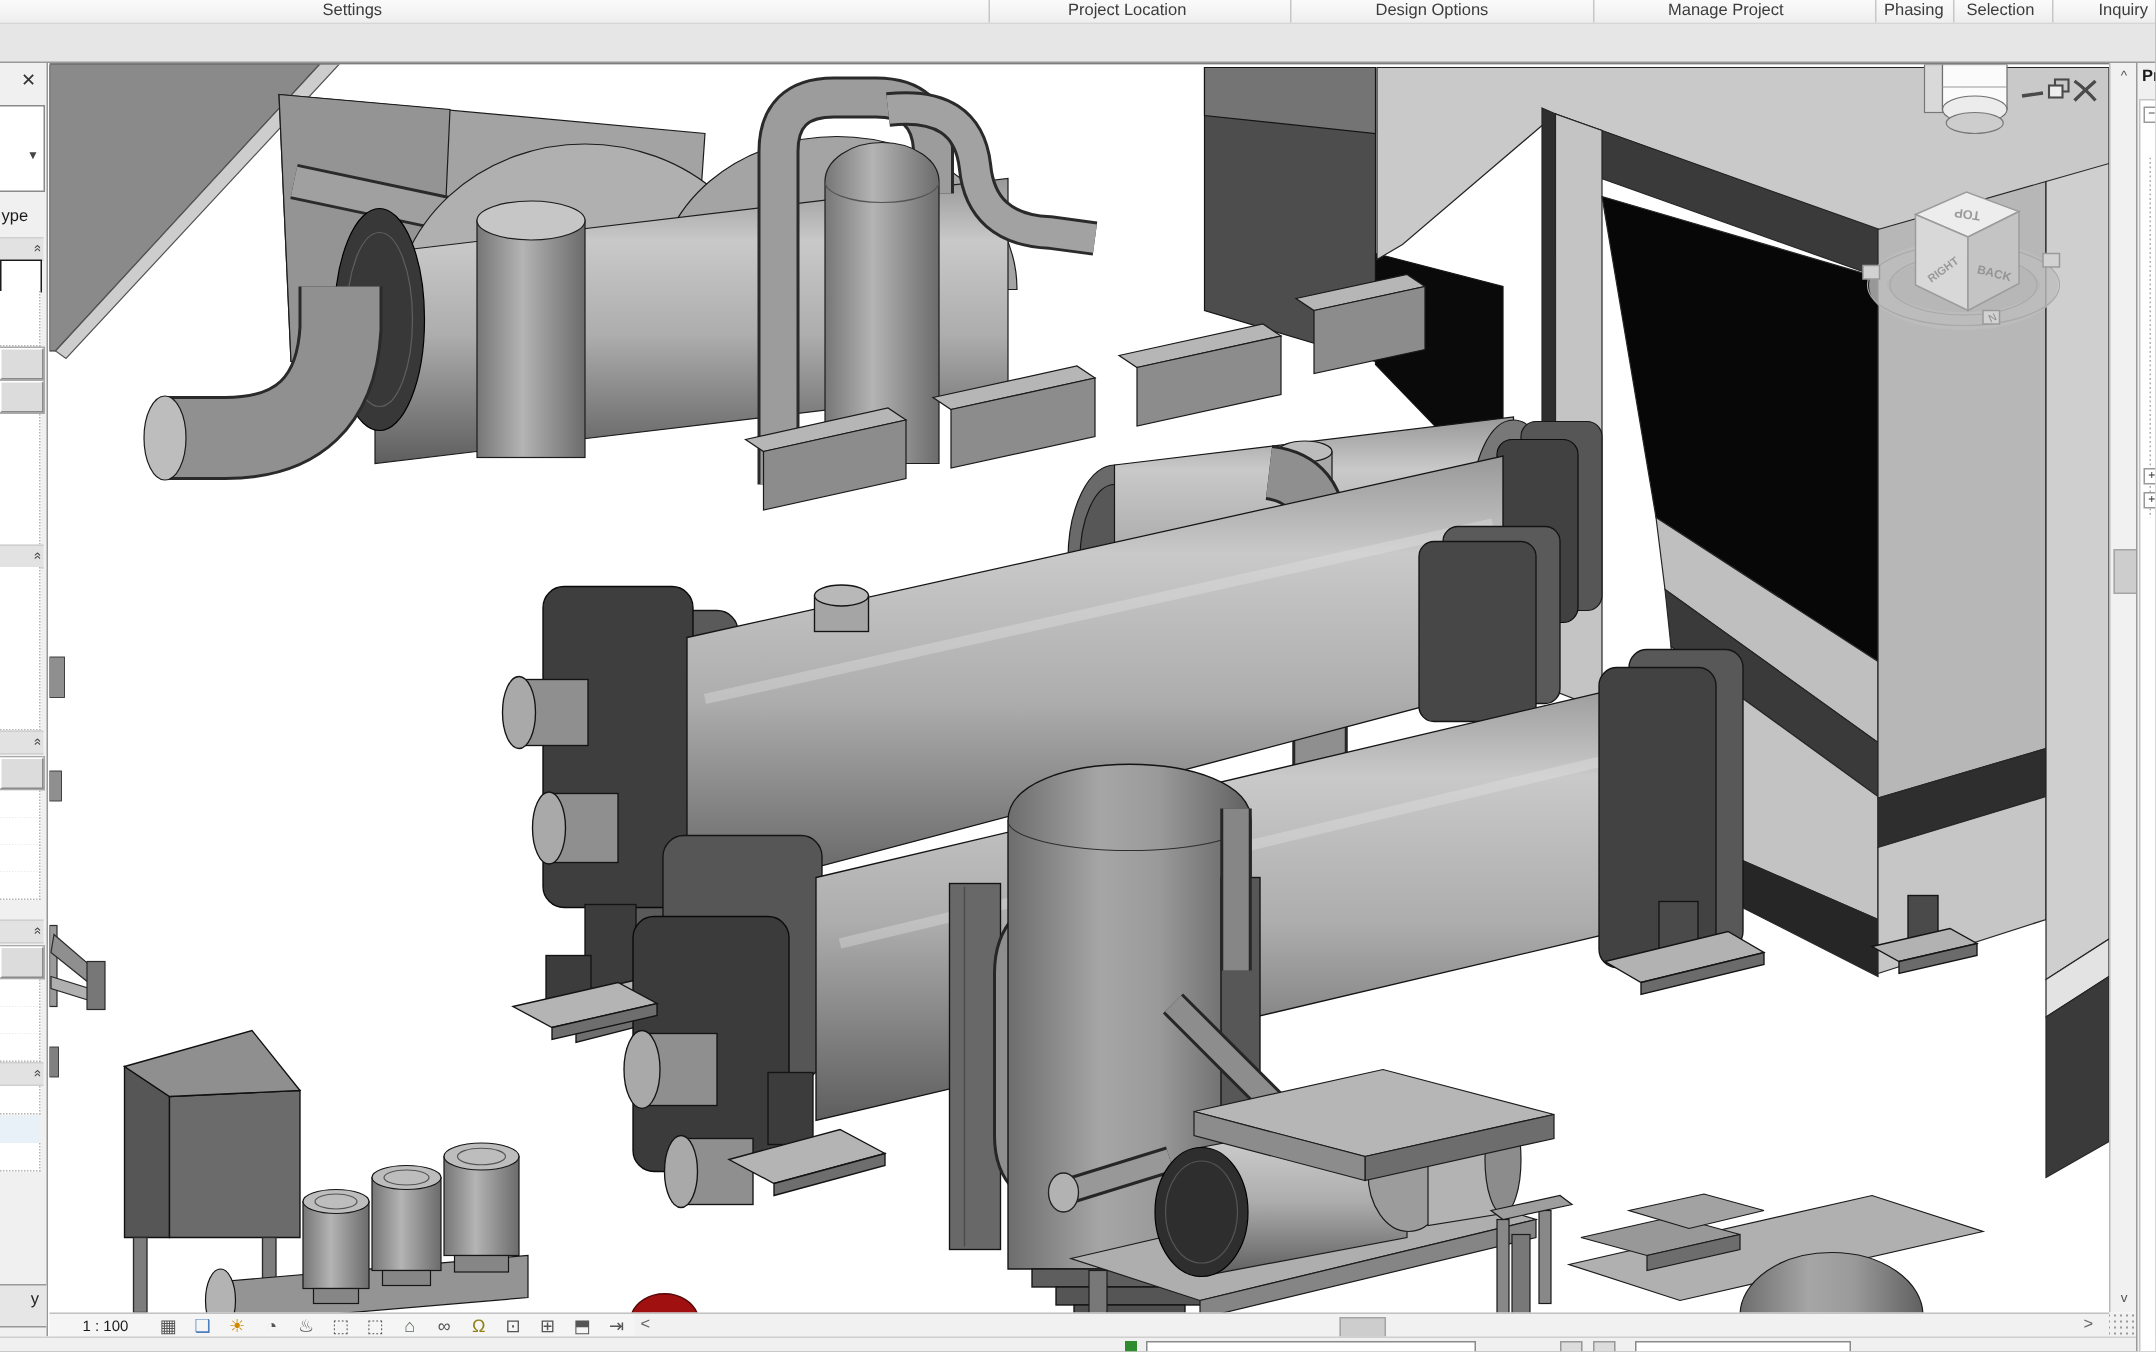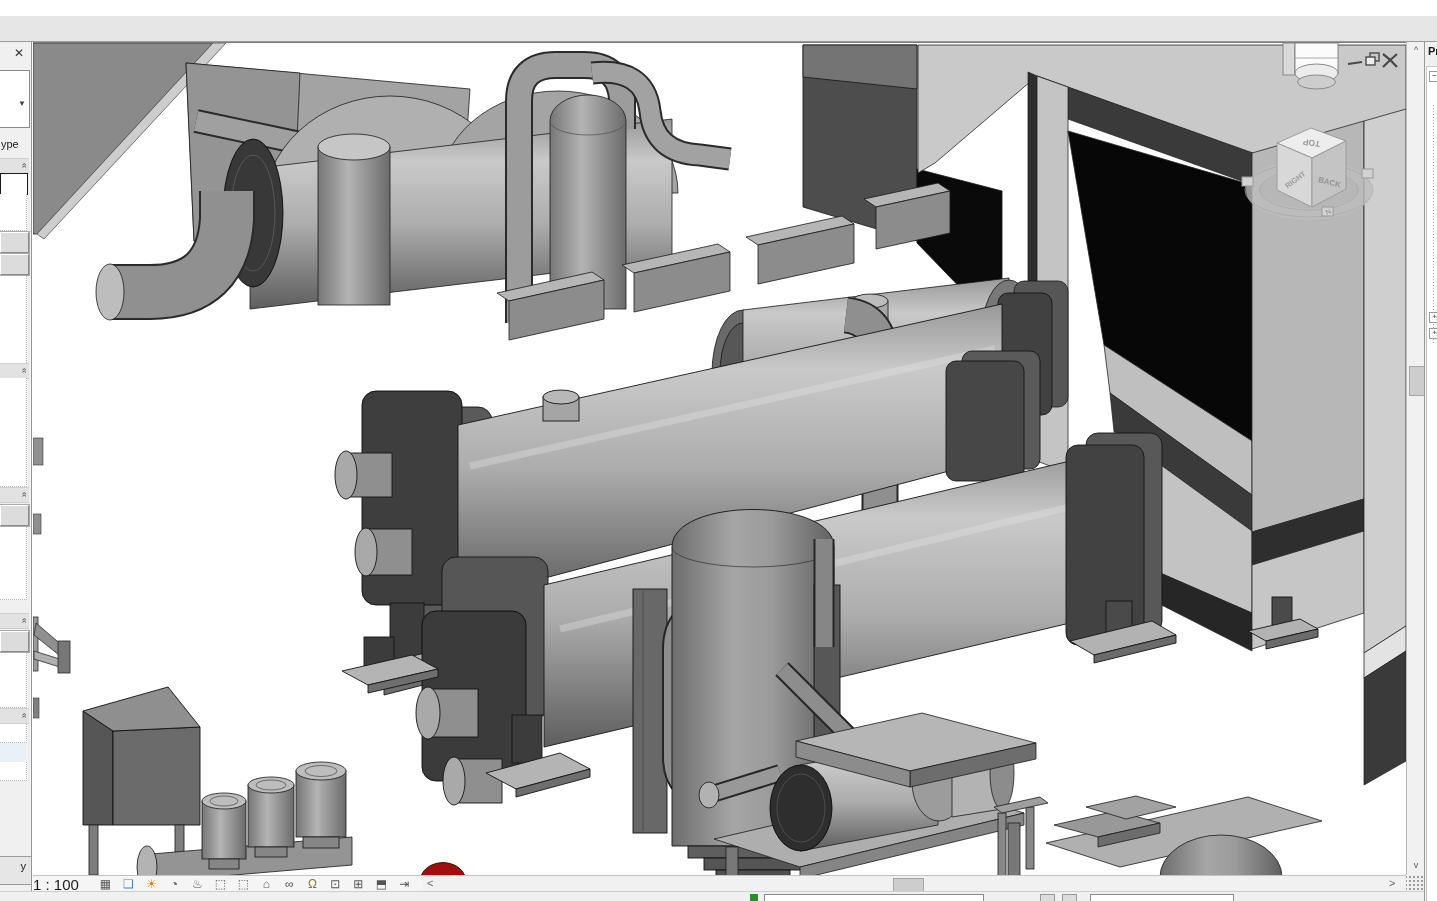--- a/index.html
+++ b/index.html
@@ -43,21 +43,21 @@
   .vscroll{position:absolute;left:1406px;top:42px;width:18px;height:833px;background:#f1f1f1;
       border-left:1px solid #b9b9b9;}
   .sbtn{position:absolute;left:1px;width:16px;height:16px;font-size:9px;color:#555;text-align:center;
       line-height:15px;background:#f1f1f1;}
   .vthumb{position:absolute;left:2px;top:324px;width:14px;height:28px;background:#cdcdcd;
       border:1px solid #a5a5a5;}
   .scrollrow{position:absolute;left:33px;top:875px;width:1373px;height:16px;background:#f1f1f1;
       border-top:1px solid #c2c2c2;}
   .vcb{position:absolute;left:0;top:0;width:390px;height:16px;background:#f5f5f5;display:flex;
       align-items:center;}
-  .vcb-scale{font-size:15px;color:#1a1a1a;margin-right:18px;white-space:nowrap;}
+  .vcb-scale{font-size:10px;color:#1a1a1a;margin-left:22px;margin-right:18px;white-space:nowrap;}
   .ic{position:relative;width:17px;height:15px;font-size:12px;line-height:14px;text-align:center;
       color:#555;margin-right:6px;flex:none;}
   .ic-visual{color:#4c7fbe}.ic-sun{color:#cf8a00}.ic-bulb{color:#8f7f10}.ic-lock{color:#5a6a5a}
   .hthumb{position:absolute;left:860px;top:2px;width:29px;height:12px;background:#cdcdcd;
       border:1px solid #a5a5a5;}
   .harr{position:absolute;top:1px;font-size:11px;color:#666;}
   .grip{position:absolute;left:1406px;top:875px;width:18px;height:16px;background:#f1f1f1;
       background-image:radial-gradient(#9a9a9a 1px,transparent 1px);background-size:4px 4px;
       background-position:6px 4px;}
   
@@ -76,20 +76,35 @@
   .texp{position:absolute;left:2px;width:9px;height:9px;background:#fff;border:1px solid #999;
       font-size:8px;line-height:7px;text-align:center;color:#333;}
   .tdots{position:absolute;left:6px;top:38px;width:1px;height:240px;
       background-image:linear-gradient(#aaa 1px,transparent 1px);background-size:1px 3px;}
 </style>
 </head>
 <body>
 
 <div class="app">
 
+  <div class="ribbon-labels">
+    <span class="panel-label" style="left:215px">Settings</span>
+    <span class="panel-label" style="left:712px">Project Location</span>
+    <span class="panel-label" style="left:917px">Design Options</span>
+    <span class="panel-label" style="left:1112px">Manage Project</span>
+    <span class="panel-label" style="left:1256px">Phasing</span>
+    <span class="panel-label" style="left:1311px">Selection</span>
+    <span class="panel-label" style="left:1399px">Inquiry</span>
+    <div class="rsep" style="left:659px"></div>
+    <div class="rsep" style="left:860px"></div>
+    <div class="rsep" style="left:1062px"></div>
+    <div class="rsep" style="left:1250px"></div>
+    <div class="rsep" style="left:1302px"></div>
+    <div class="rsep" style="left:1368px"></div>
+  </div>
   <div class="ribbon-strip"></div>
 
   <div class="props">
     <div class="pclose">✕</div>
     <div class="pcombo">
       <span class="arr">▼</span>
     </div>
     <div class="ptype">ype</div>
 
     <div class="phead" style="top:116px">

